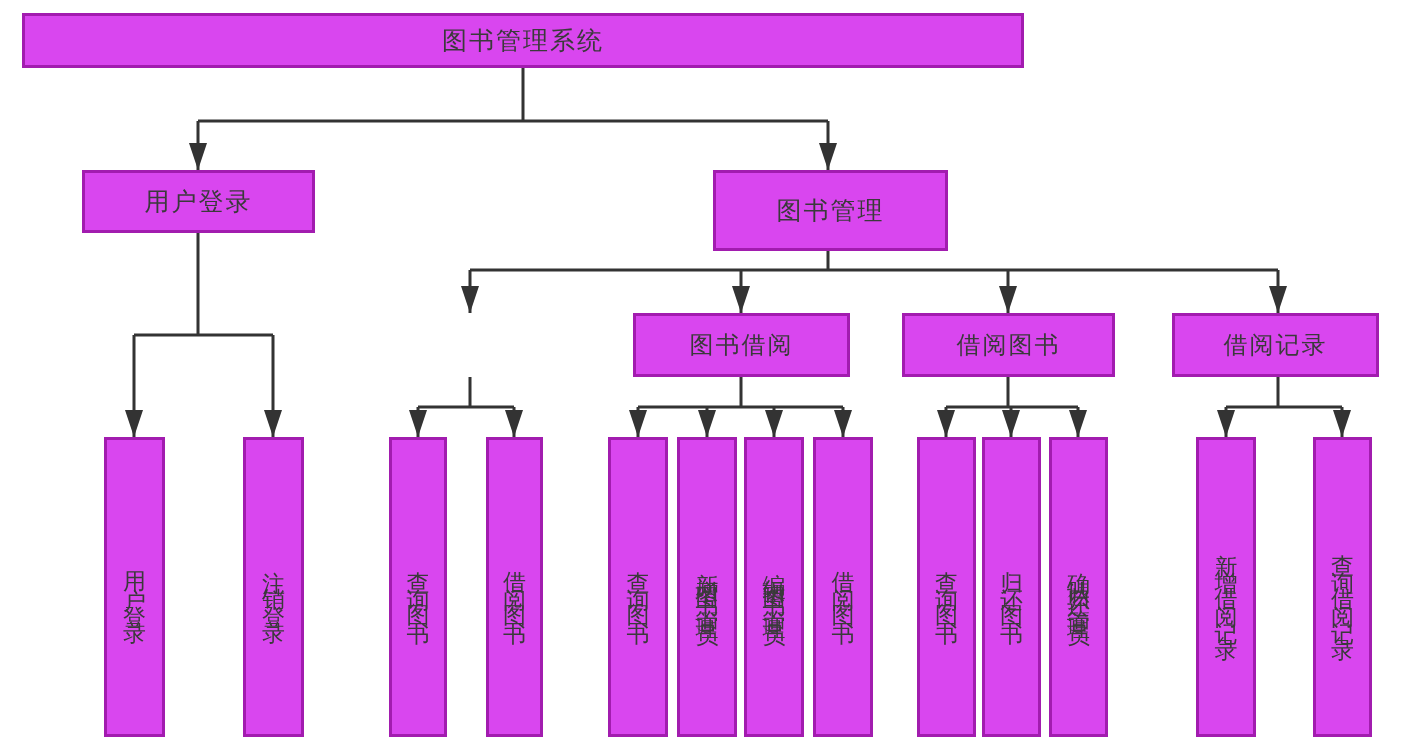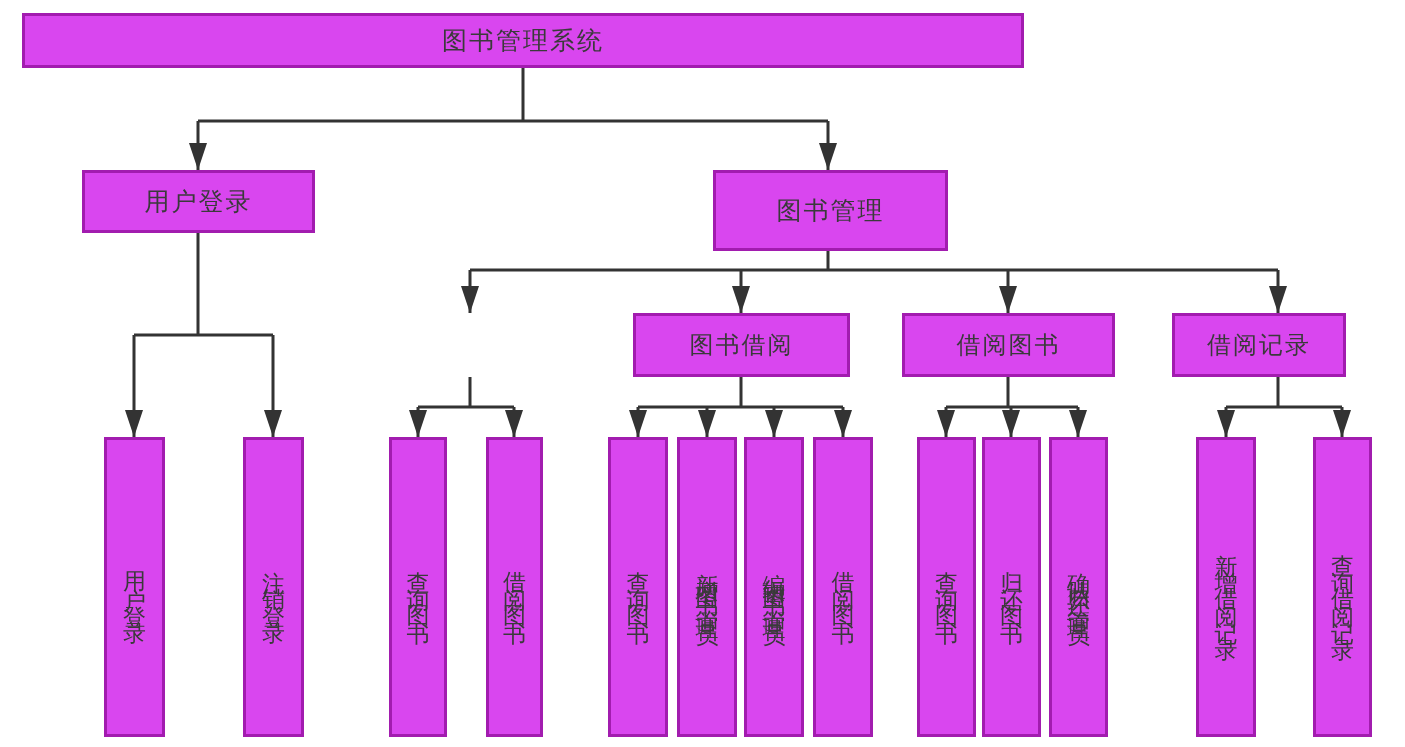--- a/index.html
+++ b/index.html
@@ -94,21 +94,21 @@
     </g>
   </svg>
 
   <div class="node lvl1" style="left:22px; top:13px; width:1002px; height:55px;">图书管理系统</div>
 
   <div class="node lvl2" style="left:82px; top:170px; width:233px; height:63px;">用户登录</div>
   <div class="node lvl2" style="left:713px; top:170px; width:235px; height:81px;">图书管理</div>
 
   <div class="node lvl3" style="left:633px; top:313px; width:217px; height:64px;">图书借阅</div>
   <div class="node lvl3" style="left:902px; top:313px; width:213px; height:64px;">借阅图书</div>
-  <div class="node lvl3" style="left:1172px; top:313px; width:174px; height:64px;">借阅记录</div>
+  <div class="node lvl3" style="left:1172px; top:313px; width:207px; height:64px;">借阅记录</div>
 
   <div class="node leaf" style="left: 104px; top: 437px; width: 61px; height: 300px; letter-spacing: 17px;">用户登录</div>
   <div class="node leaf" style="left: 243px; top: 437px; width: 61px; height: 300px; letter-spacing: 17px;">注销登录</div>
 
   <div class="node leaf" style="left: 389px; top: 437px; width: 58px; height: 300px; letter-spacing: 17px;">查询图书</div>
   <div class="node leaf" style="left: 486px; top: 437px; width: 57px; height: 300px; letter-spacing: 17px;">借阅图书</div>
 
   <div class="node leaf" style="left: 608px; top: 437px; width: 60px; height: 300px; letter-spacing: 17px;">查询图书</div>
   <div class="node leaf" style="left: 677px; top: 437px; width: 60px; height: 300px; letter-spacing: 7.22222px;">新增图书（管理员）</div>
   <div class="node leaf" style="left: 744px; top: 437px; width: 60px; height: 300px; letter-spacing: 7.22222px;">编辑图书（管理员）</div>

